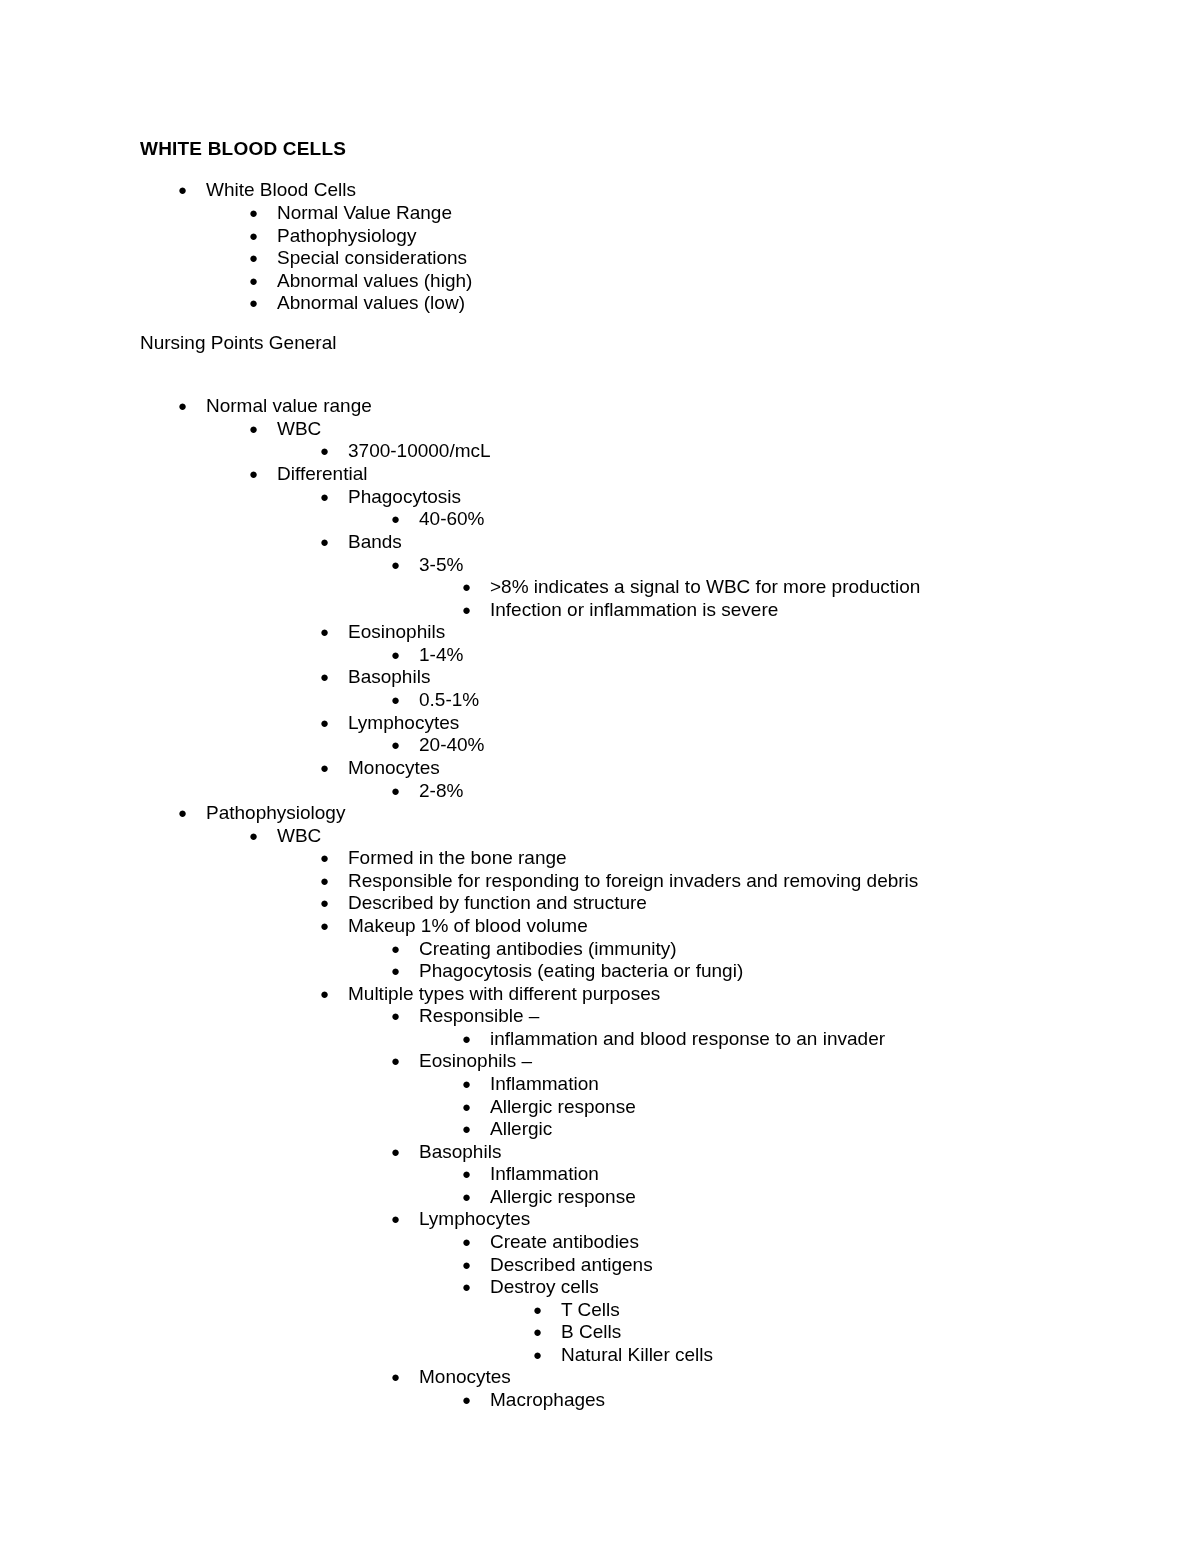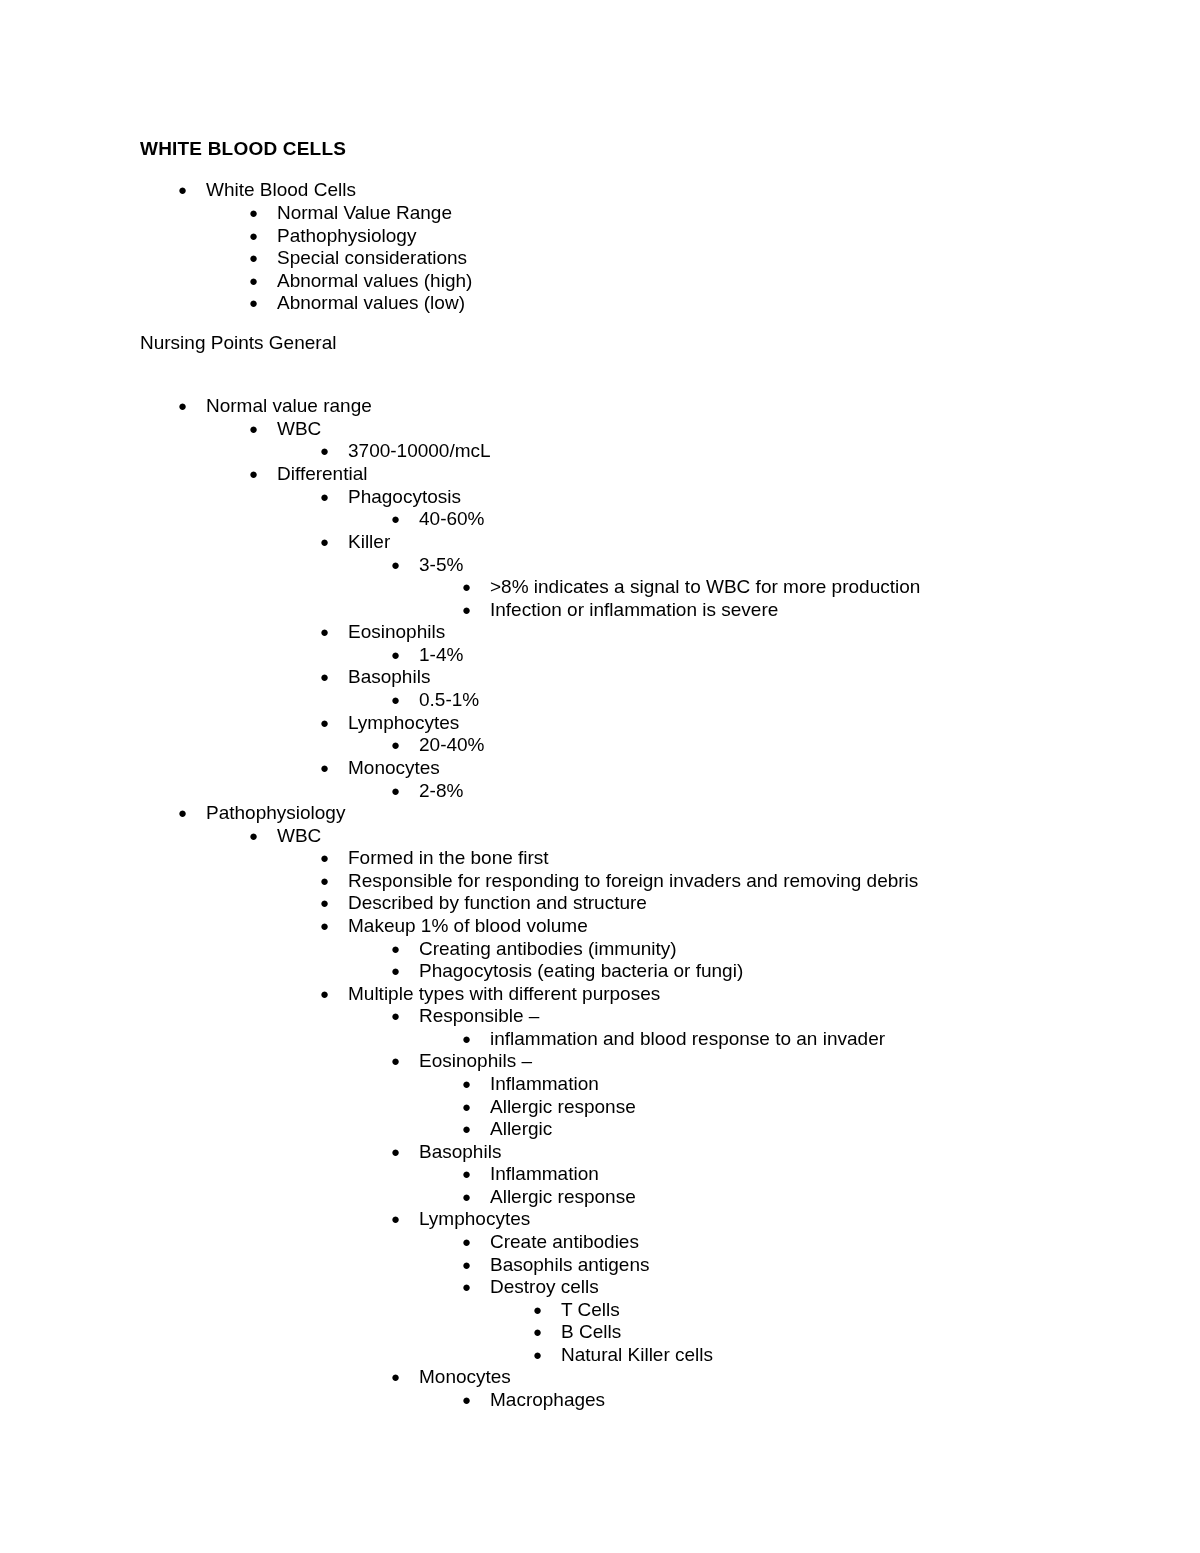--- a/index.html
+++ b/index.html
@@ -129,21 +129,21 @@
       <div class="li" style="left: 320px; top: 486px;">
         <span class="bullet">●</span>
         <span class="txt">Phagocytosis</span>
       </div>
       <div class="li" style="left: 391px; top: 508px;">
         <span class="bullet">●</span>
         <span class="txt">40-60%</span>
       </div>
       <div class="li" style="left: 320px; top: 531px;">
         <span class="bullet">●</span>
-        <span class="txt">Killer</span>
+        <span class="txt">Bands</span>
       </div>
       <div class="li" style="left: 391px; top: 554px;">
         <span class="bullet">●</span>
         <span class="txt">3-5%</span>
       </div>
       <div class="li" style="left: 462px; top: 576px;">
         <span class="bullet">●</span>
         <span class="txt">&gt;8% indicates a signal to WBC for more production</span>
       </div>
       <div class="li" style="left: 462px; top: 599px;">
@@ -185,21 +185,21 @@
       <div class="li" style="left: 178px; top: 802px;">
         <span class="bullet">●</span>
         <span class="txt">Pathophysiology</span>
       </div>
       <div class="li" style="left: 249px; top: 825px;">
         <span class="bullet">●</span>
         <span class="txt">WBC</span>
       </div>
       <div class="li" style="left: 320px; top: 847px;">
         <span class="bullet">●</span>
-        <span class="txt">Formed in the bone first</span>
+        <span class="txt">Formed in the bone range</span>
       </div>
       <div class="li" style="left: 320px; top: 870px;">
         <span class="bullet">●</span>
         <span class="txt">Responsible for responding to foreign invaders and removing debris</span>
       </div>
       <div class="li" style="left: 320px; top: 892px;">
         <span class="bullet">●</span>
         <span class="txt">Described by function and structure</span>
       </div>
       <div class="li" style="left: 320px; top: 915px;">
@@ -257,21 +257,21 @@
       <div class="li" style="left: 391px; top: 1208px;">
         <span class="bullet">●</span>
         <span class="txt">Lymphocytes</span>
       </div>
       <div class="li" style="left: 462px; top: 1231px;">
         <span class="bullet">●</span>
         <span class="txt">Create antibodies</span>
       </div>
       <div class="li" style="left: 462px; top: 1254px;">
         <span class="bullet">●</span>
-        <span class="txt">Basophils antigens</span>
+        <span class="txt">Described antigens</span>
       </div>
       <div class="li" style="left: 462px; top: 1276px;">
         <span class="bullet">●</span>
         <span class="txt">Destroy cells</span>
       </div>
       <div class="li" style="left: 533px; top: 1299px;">
         <span class="bullet">●</span>
         <span class="txt">T Cells</span>
       </div>
       <div class="li" style="left: 533px; top: 1321px;">

